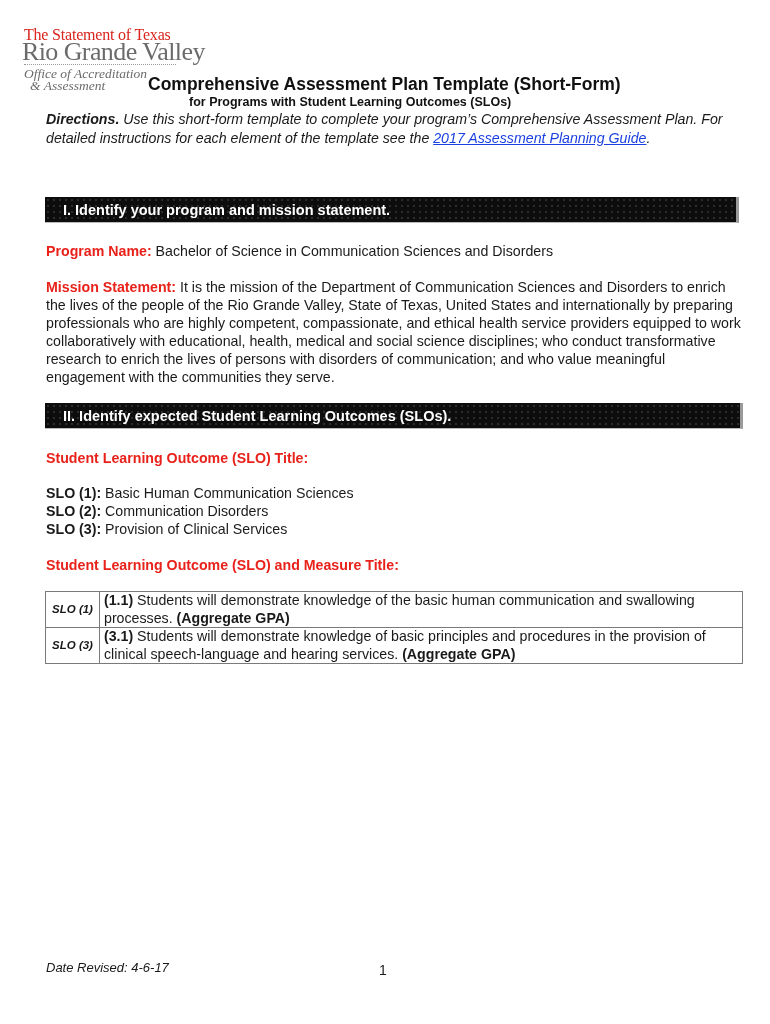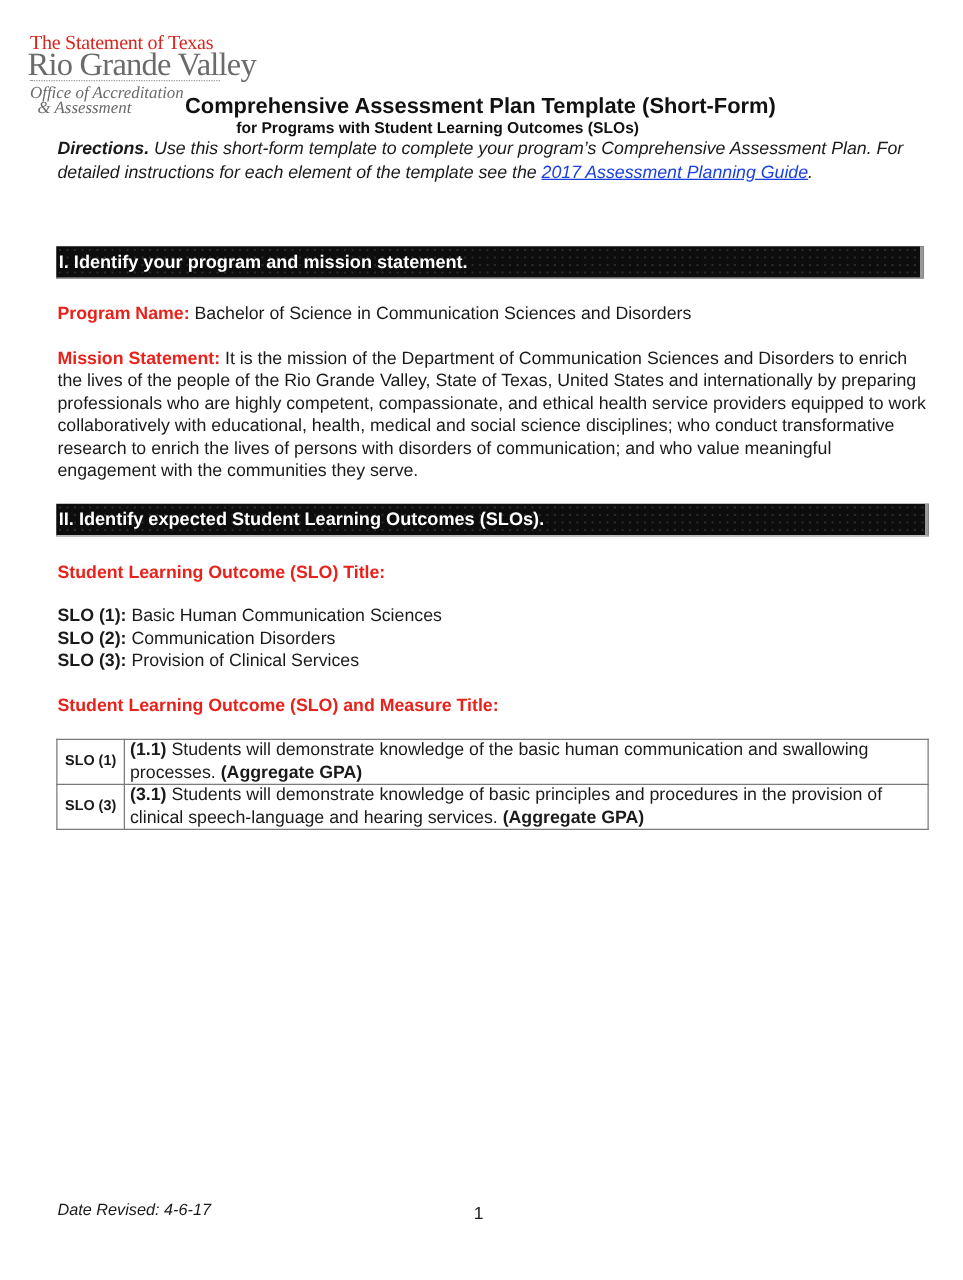--- a/index.html
+++ b/index.html
@@ -15,31 +15,31 @@
   .logo-sub2 { left:30px; top:78px; font-family:"Liberation Serif", "DejaVu Serif", serif; font-style:italic; color:#6b6b6b; font-size:13.5px; white-space:nowrap; }
   .title { left:148px; top:74px; font-size:17.5px; font-weight:bold; color:#111; white-space:nowrap; }
   .subtitle { left:189px; top:95px; font-size:12.5px; font-weight:bold; color:#111; white-space:nowrap; }
   .directions { left:46px; top:110px; width:700px; font-size:14.2px; line-height:18.5px; font-style:italic; }
   .directions b { font-style:italic; }
   .link { color:#1a3fe0; text-decoration:underline; cursor:pointer; }
   .section-bar {
     position:absolute; left:45px; height:26px; background:#0d0d0d;
     background-image:radial-gradient(#2c2c2c 0.8px, transparent 0.9px);
     background-size:6px 6px; border-right:3px solid #9a9a9a; border-bottom:1px solid #bbbbbb;
-    color:#ffffff; font-weight:bold; font-size:14.5px; line-height:26px; padding-left:2px; box-sizing:border-box; white-space:nowrap;
+    color:#ffffff; font-weight:bold; font-size:14.5px; line-height:26px; padding-left:18px; box-sizing:border-box; white-space:nowrap;
   }
   .bar1 { top:197px; width:694px; }
   .bar2 { top:403px; width:698px; }
   .para { left:46px; width:700px; font-size:14.2px; line-height:18px; }
   .red { color:#e8221b; font-weight:bold; }
   .slo-list { left:46px; top:484px; font-size:14.2px; line-height:18px; }
   .slo-list div { white-space:nowrap; }
   table.measures { position:absolute; left:45px; top:591px; width:698px; border-collapse:collapse; font-size:14.2px; }
   table.measures td { border:1px solid #7a7a7a; padding:0 4px; height:35px; line-height:17.5px; vertical-align:top; }
-  table.measures td.slo-cell { width:53px; text-align:center; vertical-align:middle; font-size:11.5px; font-weight:bold; padding:0; }
+  table.measures td.slo-cell { width:53px; text-align:center; vertical-align:middle; font-size:11.5px; font-weight:bold; padding:0;font-style:italic; }
   .footer-date { left:46px; top:960px; font-size:13px; font-style:italic;text-align:center; }
   .footer-page { left:379px; top:962px; font-size:14px; }
 </style>
 </head>
 <body>
 
 <div class="abs logo-top">The Statement of Texas</div>
 <div class="abs logo-mid">Rio Grande Valley</div>
 <div class="abs logo-rule"></div>
 <div class="abs logo-sub1">Office of Accreditation</div>

